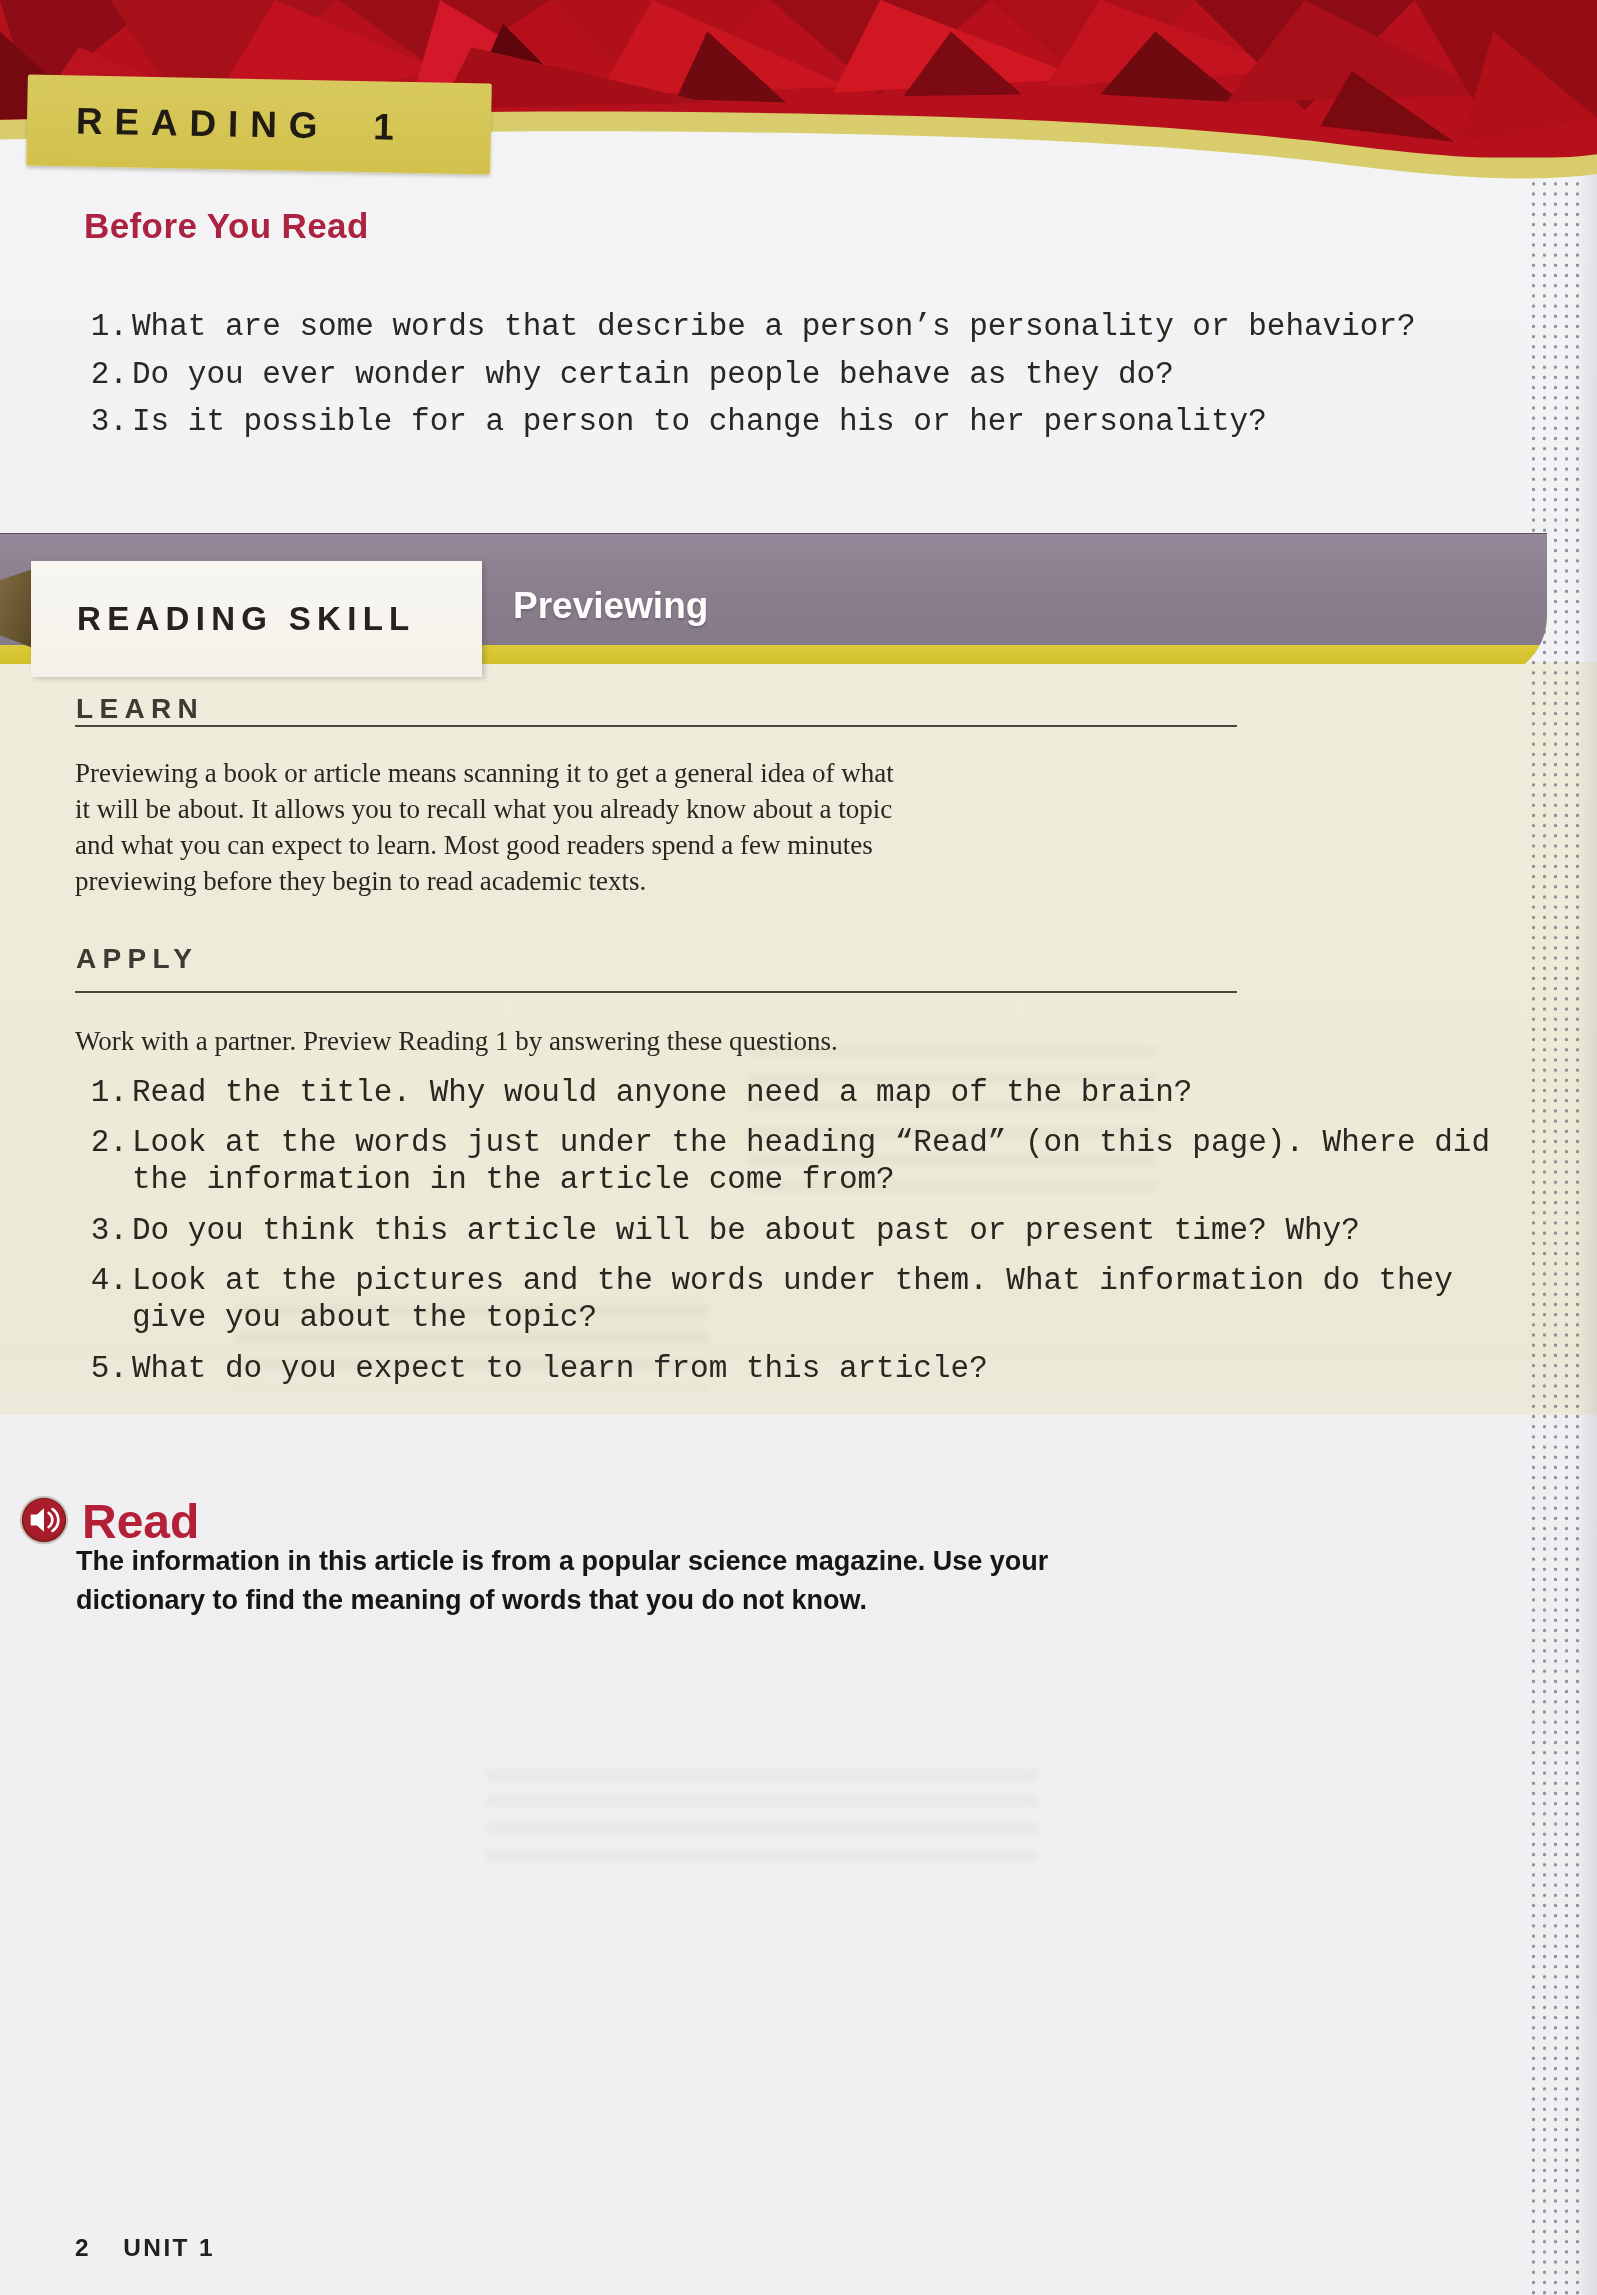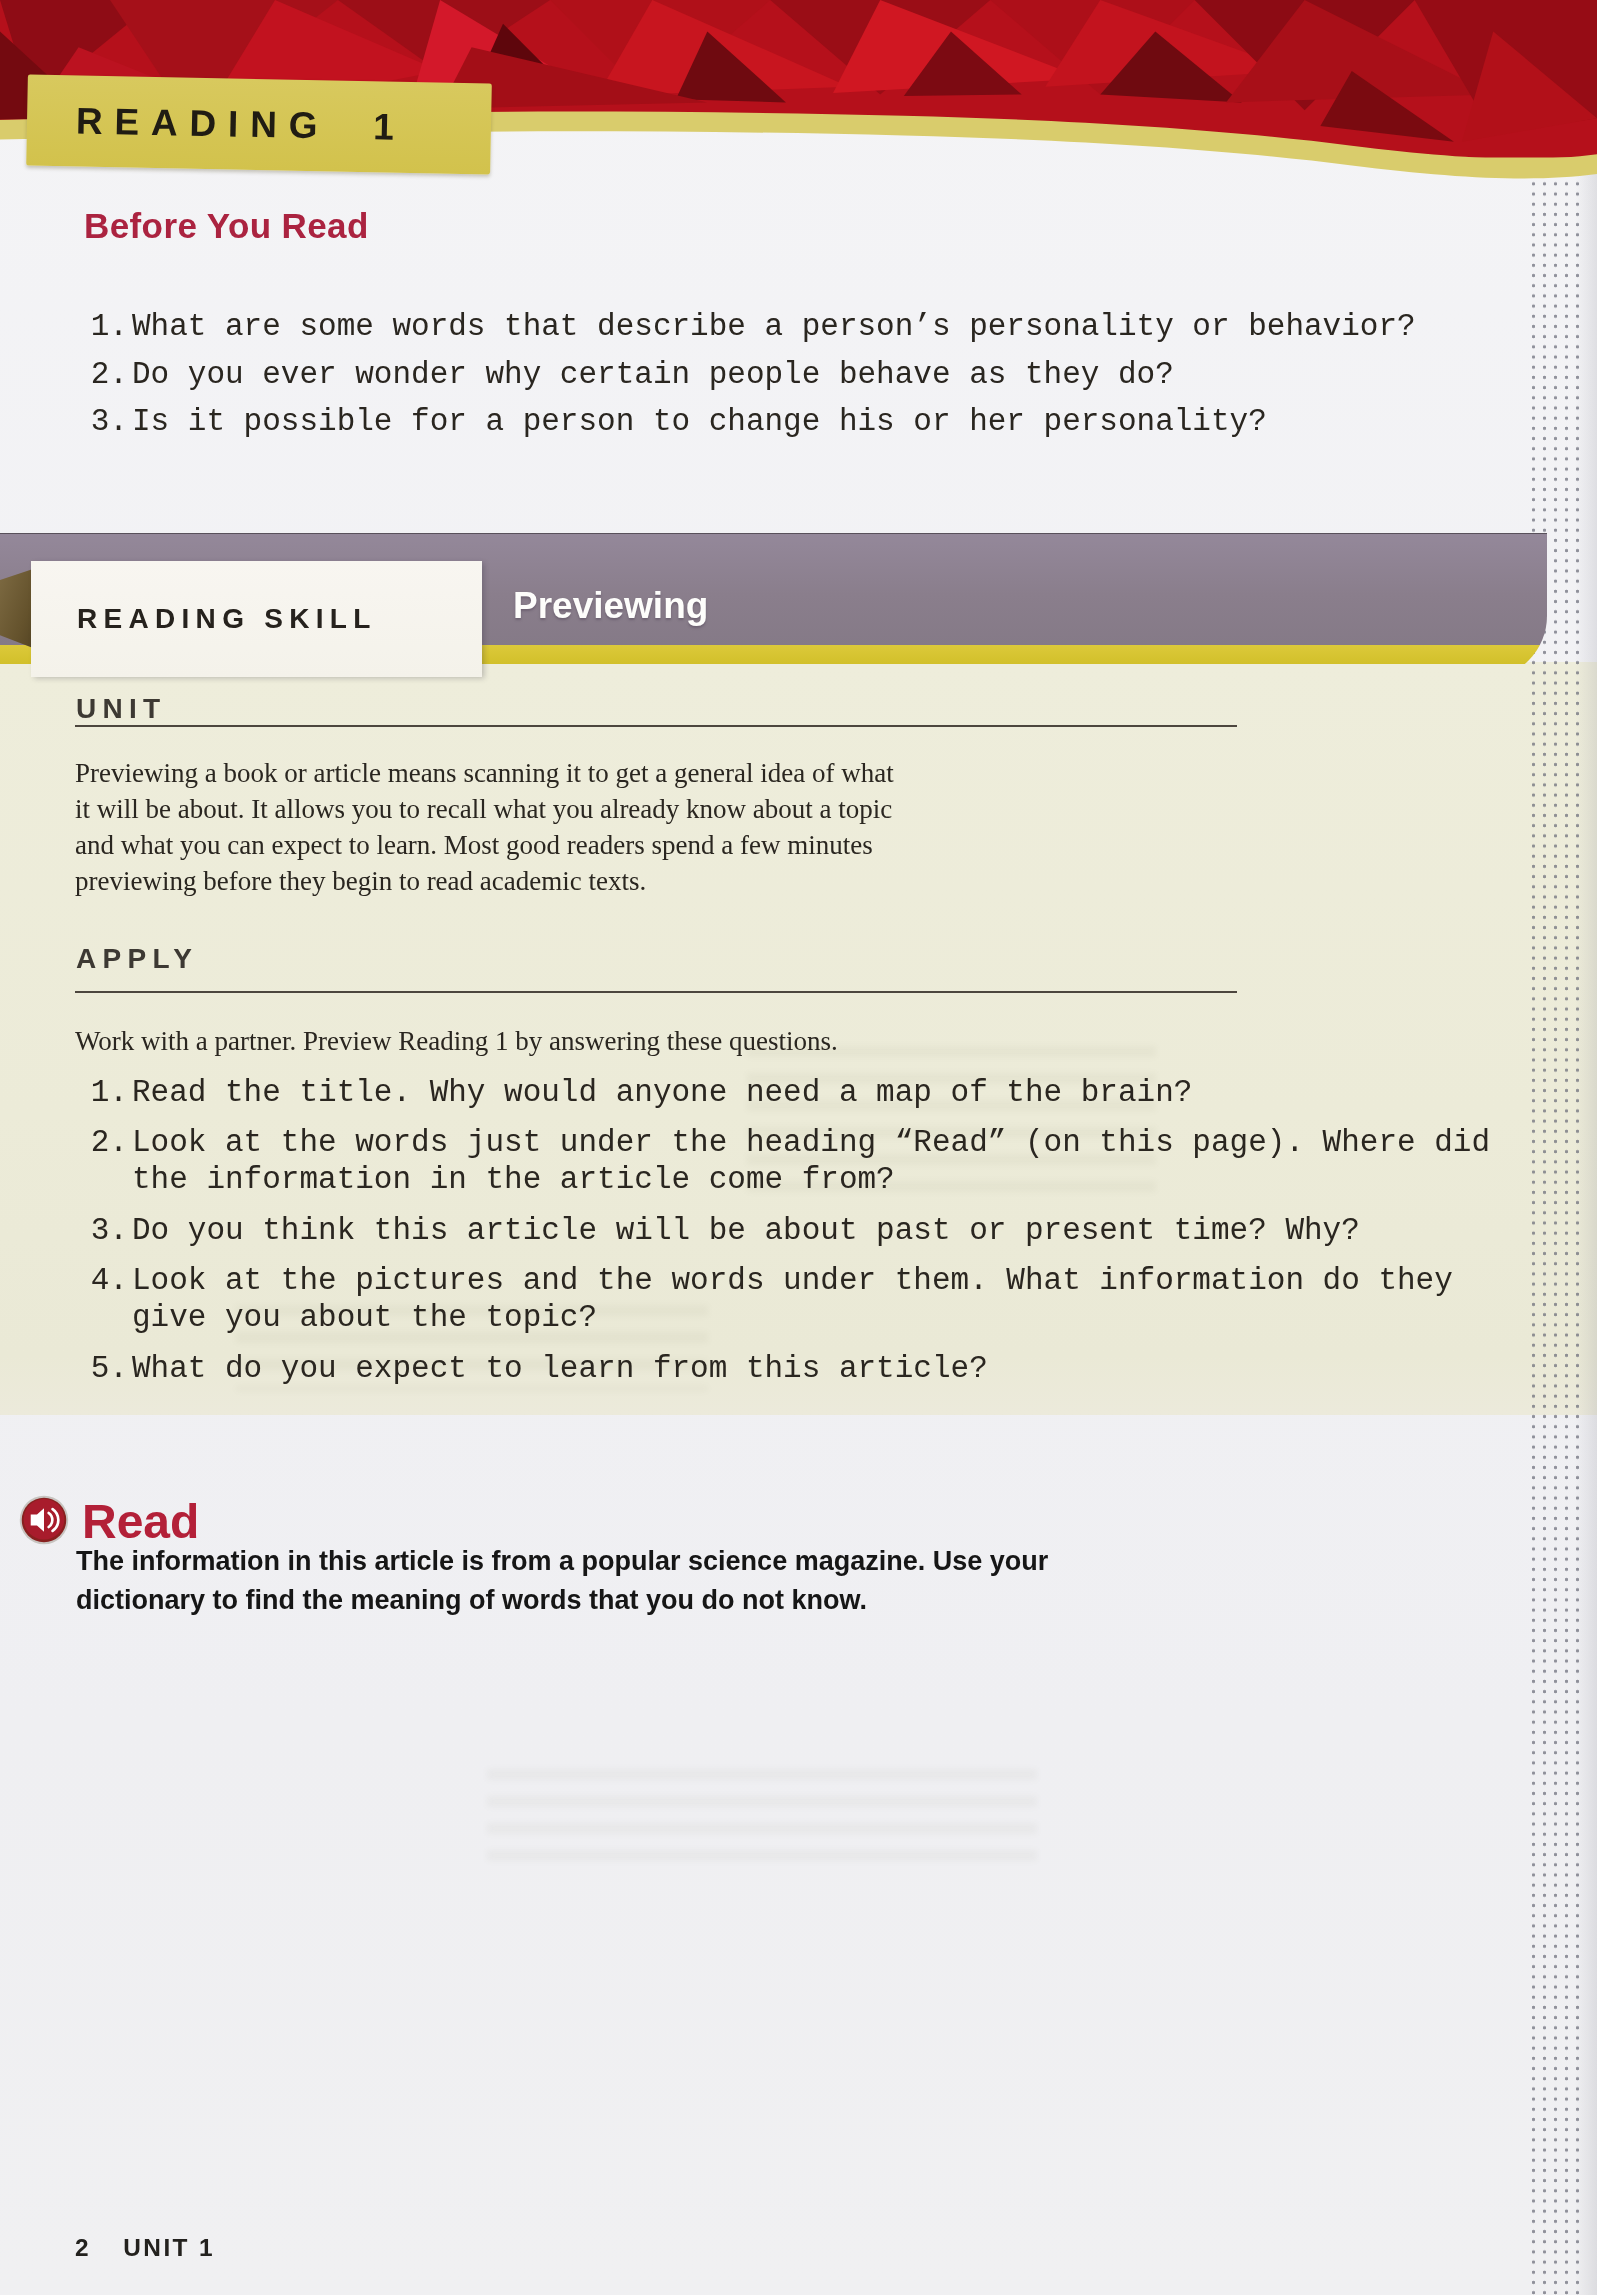--- a/index.html
+++ b/index.html
@@ -36,21 +36,21 @@
   .skill-banner-corner .gray{position:absolute;left:0;top:0;width:100%;height:112px;
       background:linear-gradient(180deg,#94889a 0%,#8a7e8c 55%,#857a87 100%);
       border-top:1.6px solid rgba(45,40,48,.5);box-sizing:border-box;}
   .skill-banner-corner .gold{position:absolute;left:0;top:112px;width:100%;height:19px;
       background:linear-gradient(180deg,#dcc93a 0%,#d2c02a 100%);}
   .skill-title{position:absolute;left:513px;top:585px;font-size:37px;font-weight:700;
       color:#fdfdfb;z-index:7;text-shadow:0 1.6px 2.4px rgba(60,50,70,.35);}
   .skill-tab{position:absolute;left:31px;top:561px;width:451px;height:116px;
       background:linear-gradient(180deg,#f8f6f1 0%,#f4f2ea 100%);
       box-shadow:3.1px 1.6px 5.5px rgba(40,35,50,.25);z-index:8;display:flex;align-items:center;}
-  .skill-tab .lbl{padding-left:46px;font-size:28px;font-weight:700;color:#26221d;
+  .skill-tab .lbl{padding-left:46px;font-size:33px;font-weight:700;color:#26221d;
       letter-spacing:6.3px;}
   .tab-fold{position:absolute;left:0;top:569px;width:33px;height:79px;
       background:linear-gradient(110deg,#7d6a42 0%,#64522c 70%,#554524 100%);
       clip-path:polygon(0 14%,100% 0,100% 100%,0 84%);z-index:7;}
 
   
   .cream{position:absolute;left:0;top:662px;width:1597px;height:753px;
       background:linear-gradient(180deg,#eeeddb 0%,#ecebd8 60%,#eae9d6 92%,#eceadb 100%);z-index:1;}
 
   .mini-heading{position:absolute;font-size:28px;font-weight:700;color:#3d3933;
@@ -151,21 +151,21 @@
   <div class="skill-banner-corner">
     <div class="gray"></div>
     <div class="gold"></div>
   </div>
   <div class="skill-title">Previewing</div>
   <div class="tab-fold"></div>
   <div class="skill-tab">
     <span class="lbl">READING SKILL</span>
   </div>
 
-  <div class="mini-heading learn-heading">UNIT</div>
+  <div class="mini-heading learn-heading">LEARN</div>
   <div class="rule learn-rule"></div>
   <div class="serif-block learn-para">Previewing a book or article means scanning it to get a general idea of what
 it will be about. It allows you to recall what you already know about a topic
 and what you can expect to learn. Most good readers spend a few minutes
 previewing before they begin to read academic texts.</div>
 
   <div class="mini-heading apply-heading">APPLY</div>
   <div class="rule apply-rule"></div>
   <div class="serif-block apply-instruction">Work with a partner. Preview Reading 1 by answering these questions.</div>
   <ol class="qlist apply-list">

